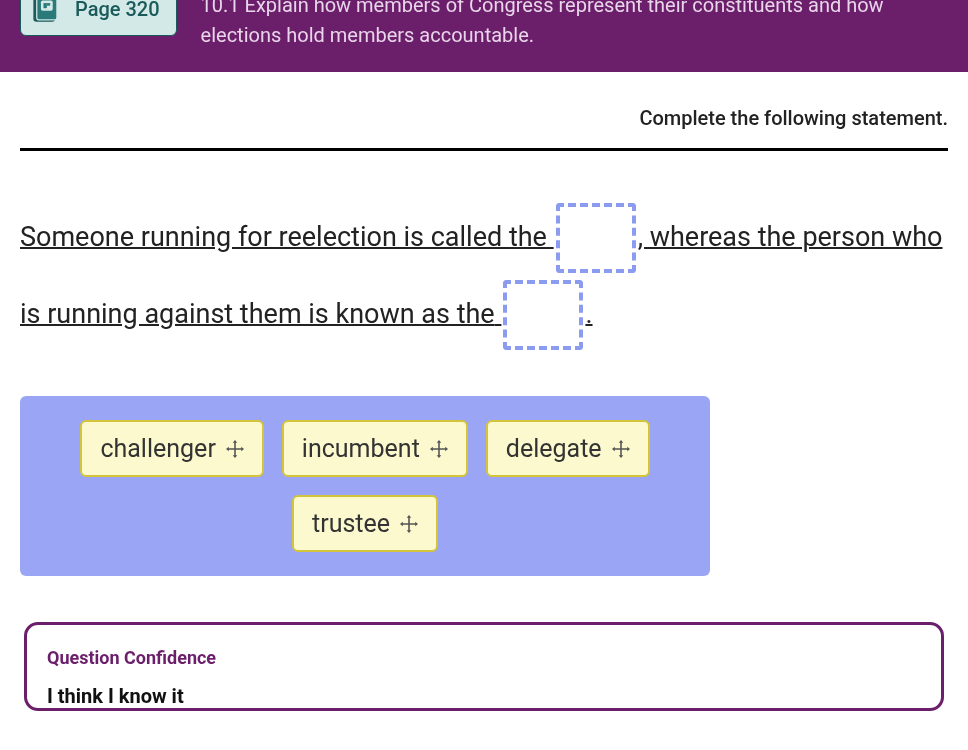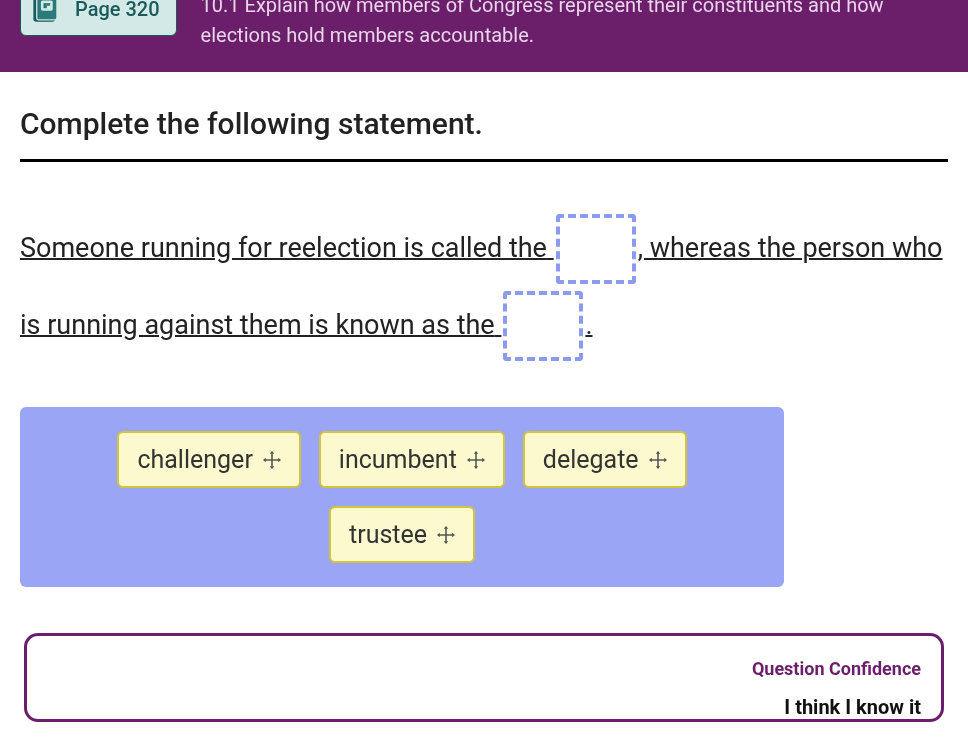--- a/index.html
+++ b/index.html
@@ -49,24 +49,25 @@
       color: #e9d5e9;
       font-size: 20px;
       line-height: 1.5;
       flex: 1;
       margin-top: -10px;
     }
     .content {
       padding: 34px 20px 0 20px;
     }
     .prompt-title {
-      font-size: 30px;
+      font-size: 20px;
       font-weight: 500;
       color: #222;
       margin-bottom: 18px;
+      text-align: right;
     }
     .divider {
       border: none;
       border-top: 3px solid #000;
       margin-bottom: 48px;
     }
     .statement {
       font-size: 27px;
       color: #222;
       line-height: 2.8;
@@ -90,21 +91,21 @@
     }
     .word-bank {
       background: #9aa6f5;
       border-radius: 6px;
       padding: 24px 36px;
       display: flex;
       flex-wrap: wrap;
       gap: 18px;
       justify-content: center;
       align-items: center;
-      width: 764px;
+      width: 690px;
       margin-bottom: 46px;
     }
     .word-chip {
       background: #fbf9cd;
       border: 2px solid #d4c43a;
       border-radius: 6px;
       padding: 12px 18px;
       font-size: 25px;
       color: #333;
       display: inline-flex;
@@ -120,21 +121,21 @@
       justify-content: center;
     }
     .move-icon svg {
       width: 18px;
       height: 18px;
     }
     .confidence-box {
       border: 3px solid #6b1f6b;
       border-radius: 14px;
       padding: 22px 20px 0 20px;
-      text-align: right;
+      text-align: left;
       margin: 0 4px;
     }
     .confidence-title {
       color: #6b1f6b;
       font-size: 18px;
       font-weight: 700;
       margin-bottom: 16px;
     }
     .confidence-subtitle {
       color: #111;

